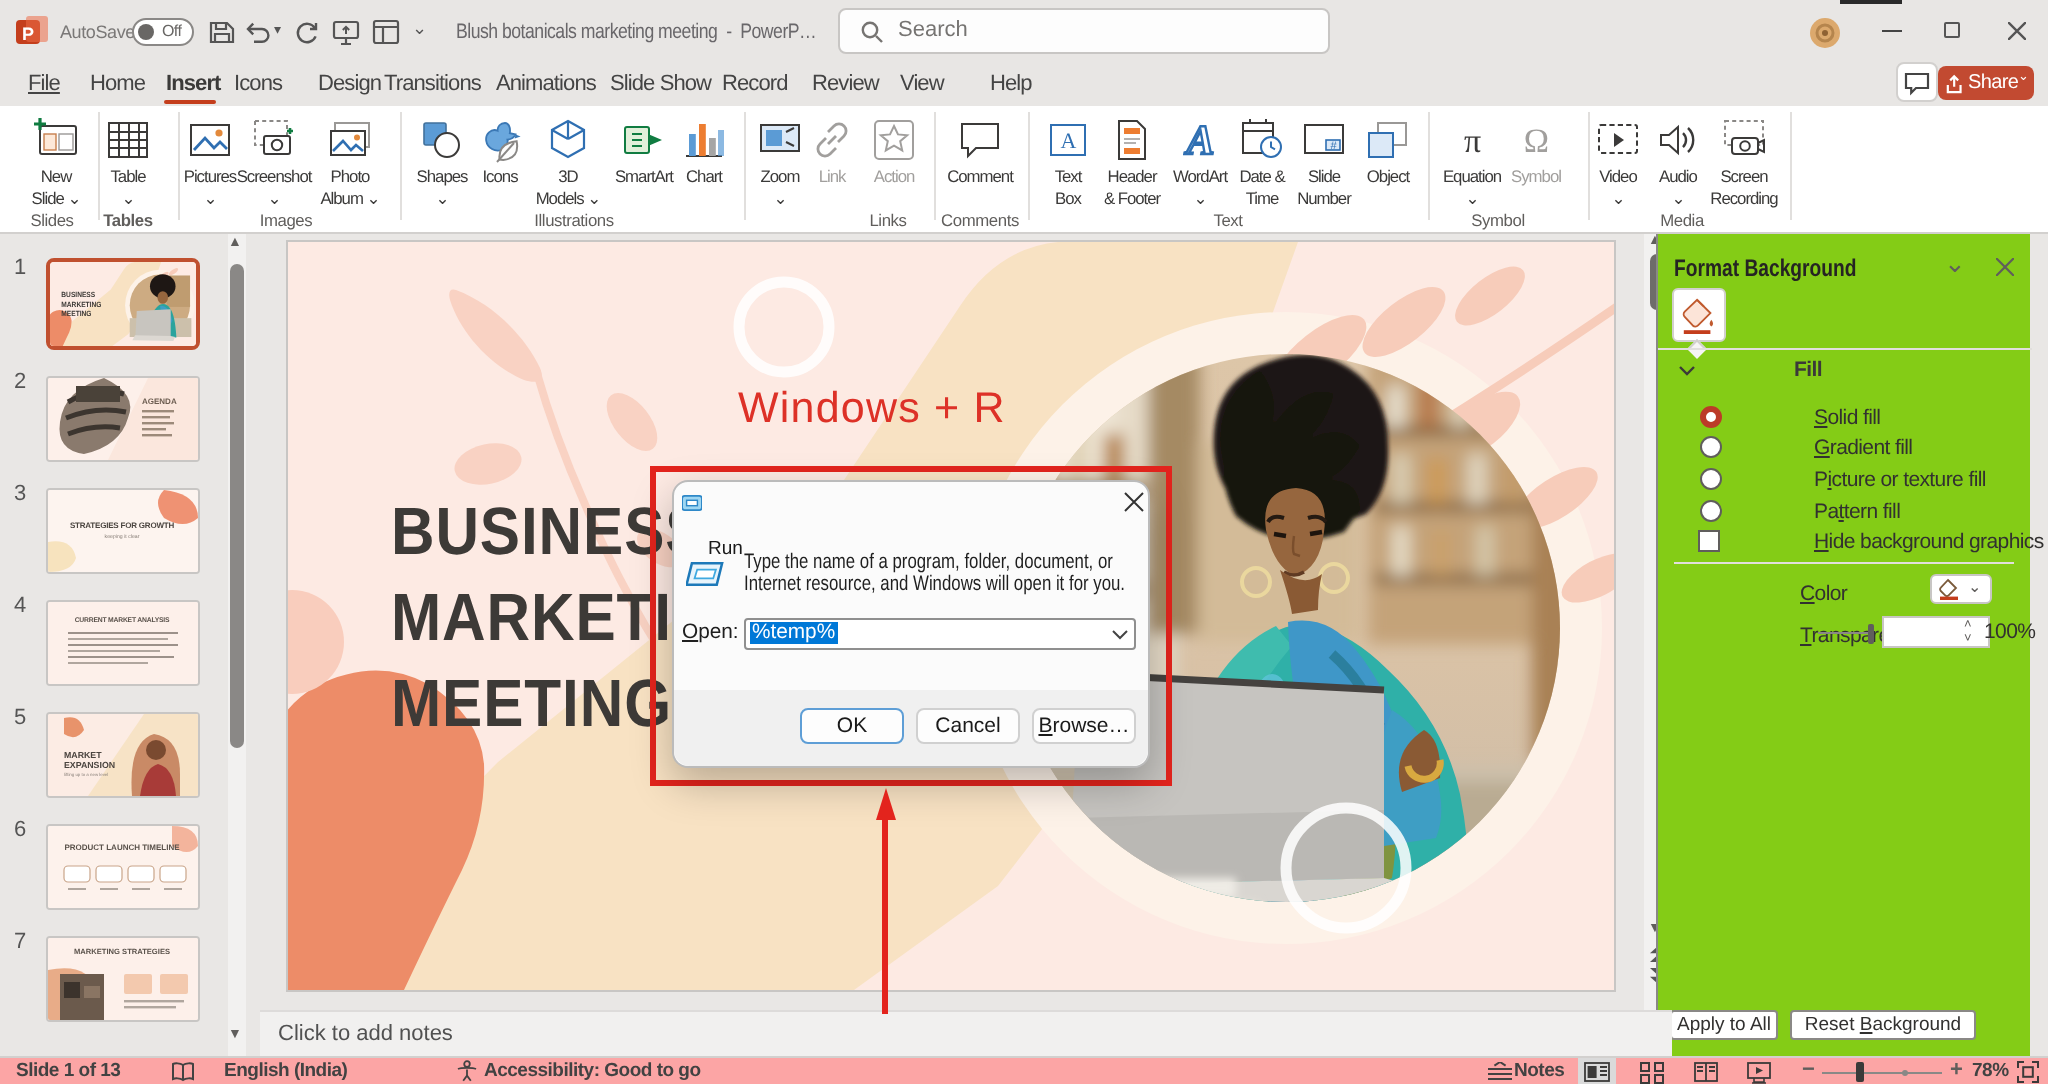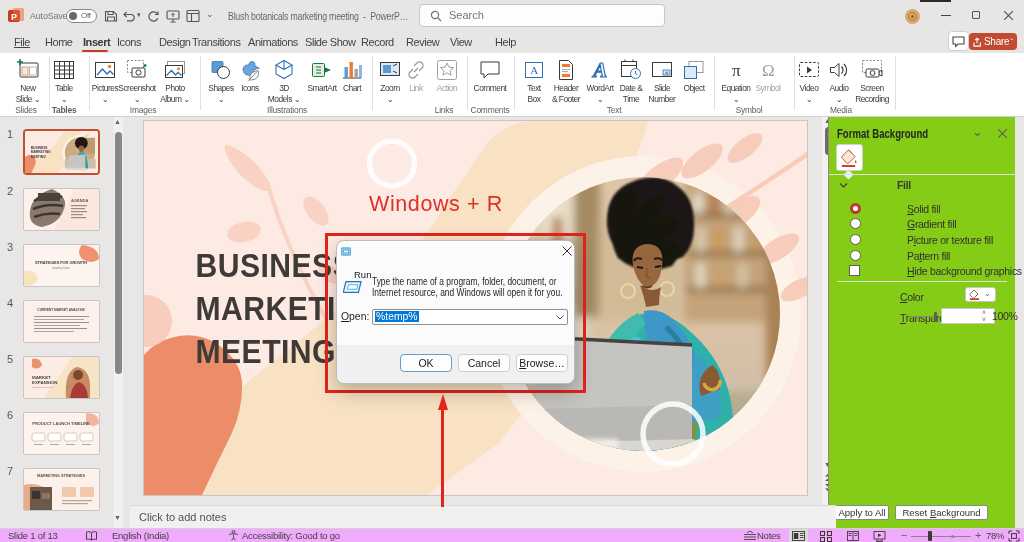--- a/index.html
+++ b/index.html
@@ -30,21 +30,21 @@
 
 #rscroll{position:absolute;left:822px;top:117px;width:14px;height:411px;background:#f2f1f0;}
 #rthumb{position:absolute;left:825px;top:127px;width:7px;height:28px;background:#6e6c6a;border-radius:4px;}
 
 #pane{position:absolute;left:816px;top:117px;width:187px;height:411px;background:#84cc16;border-left:1px solid #8a8886;margin-left:12px;}
 .radio{position:absolute;width:11px;height:11px;border:1px solid #605e5c;border-radius:50%;background:#fff;}
 .plabel{position:absolute;font-size:10.5px;letter-spacing:-0.3px;color:#323130;white-space:nowrap;padding-left:44px;}
 
 #notes{position:absolute;left:130px;top:505px;width:706px;height:23px;background:#f1f0ef;border-top:1px solid #dddbda;}
 
-#status{position:absolute;left:0;top:528px;width:1024px;height:14px;background:#f0abfc;border-top:1px solid #d2d0ce;}
+#status{position:absolute;left:0;top:528px;width:1024px;height:14px;background:#fca5a5;border-top:1px solid #d2d0ce;font-weight:bold;}
 #status div{position:absolute;font-size:9.5px;letter-spacing:-0.25px;color:#424242;white-space:nowrap;top:1px;}
 
 #redbox{position:absolute;left:325px;top:233px;width:261px;height:160px;border:3px solid #e3241d;}
 #rundlg{position:absolute;left:336px;top:240px;width:239px;height:144px;background:#fbfbfb;border-radius:8px;box-shadow:0 8px 20px rgba(0,0,0,.25);border:1px solid #bbb;}
 #rundlg .ft{position:absolute;left:0;top:104px;width:237px;height:38px;background:#f0f0f0;border-radius:0 0 8px 8px;}
 .dbtn{position:absolute;top:113px;width:52px;height:18px;background:#fdfdfd;border:1px solid #d0d0d0;border-radius:4px;font-size:10.5px;color:#1a1a1a;text-align:center;line-height:17px;}
 #arrowshaft{position:absolute;left:441px;top:410px;width:3px;height:97px;background:#e3241d;}
 #arrowhead{position:absolute;left:437.5px;top:394px;width:0;height:0;border-left:5.5px solid transparent;border-right:5.5px solid transparent;border-bottom:16px solid #e3241d;}
 </style></head>
 <body>

